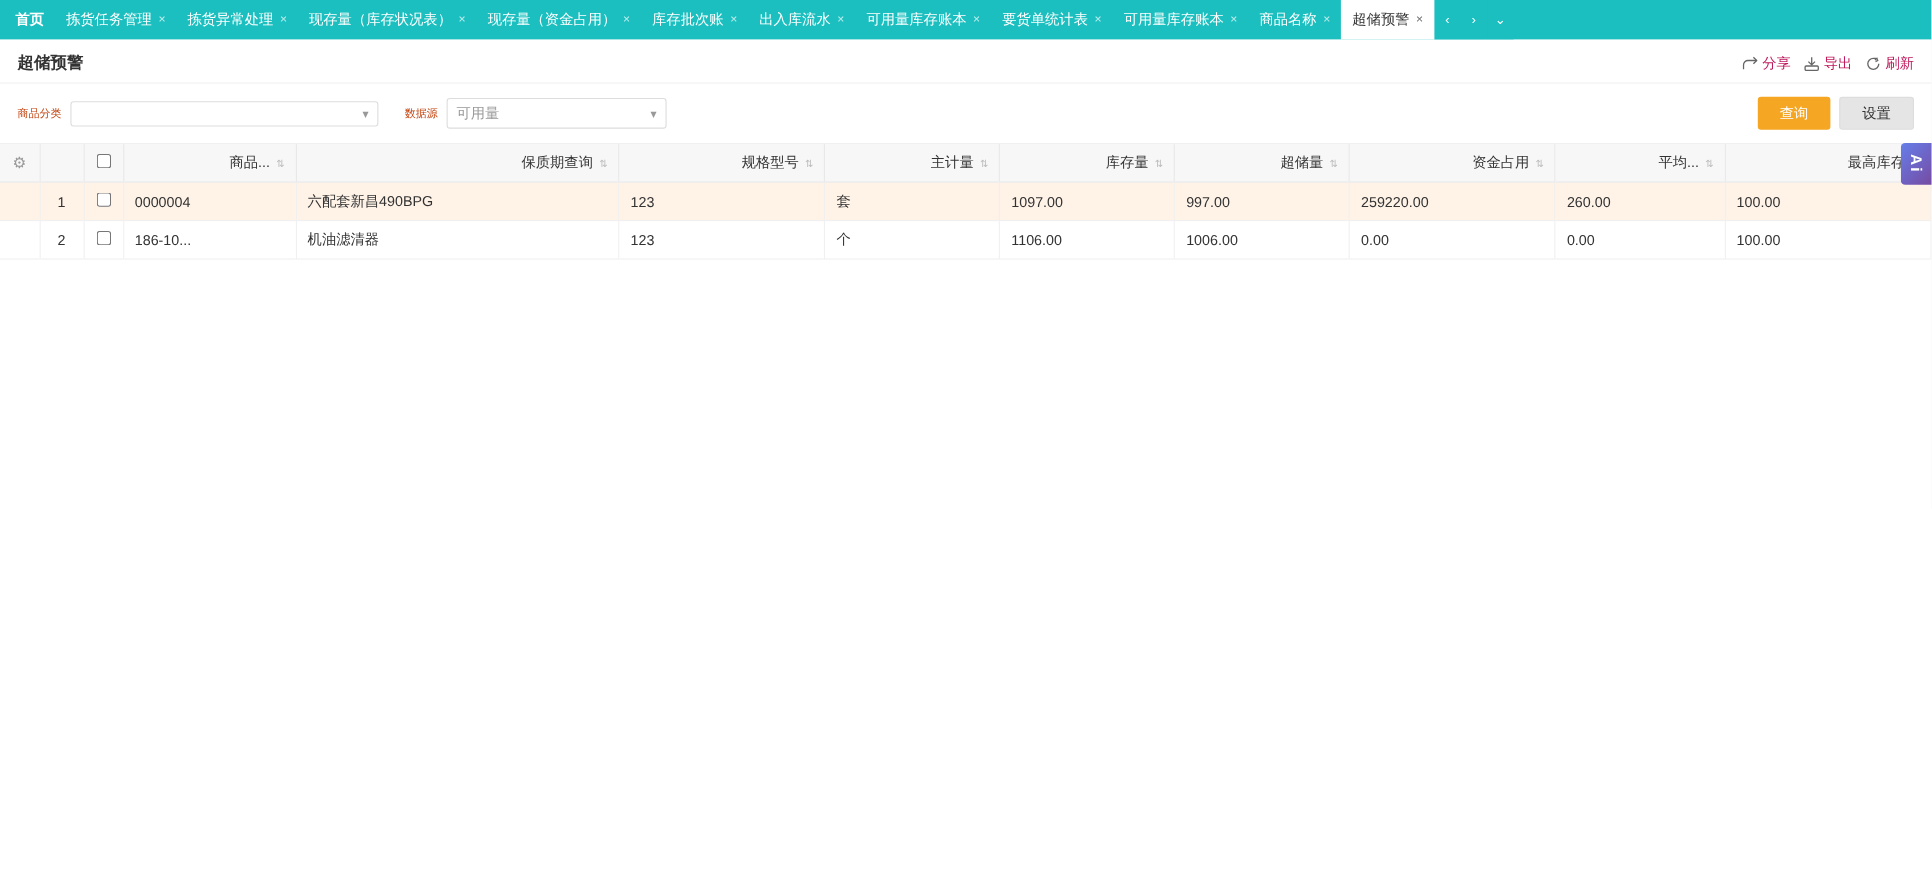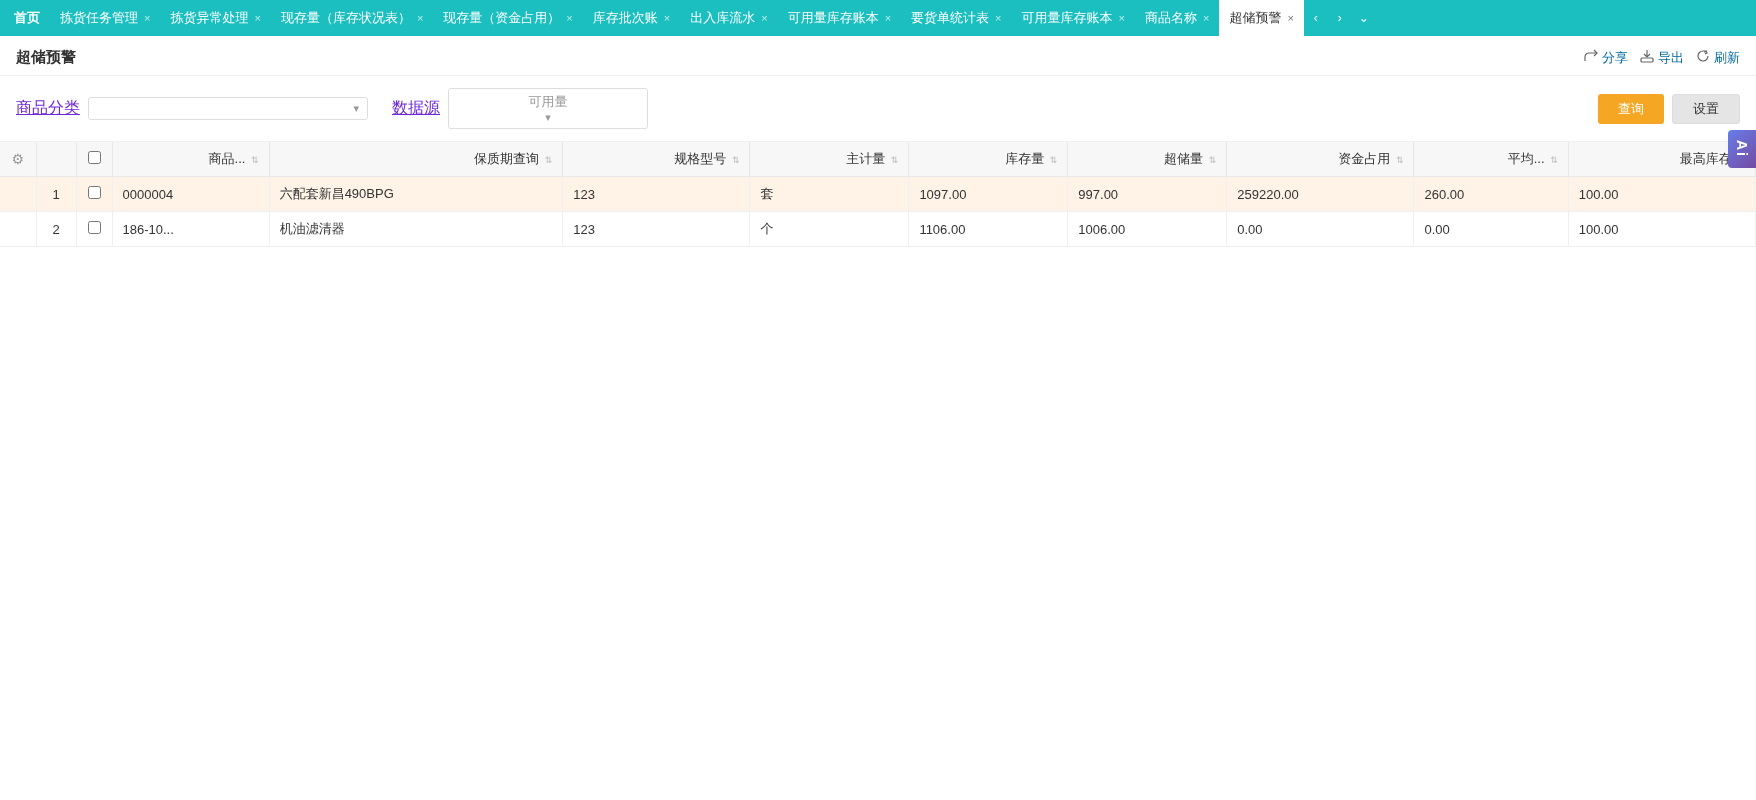--- a/index.html
+++ b/index.html
@@ -68,45 +68,44 @@
       font-weight: bold;
       color: #333;
     }
     .page-actions {
       display: flex;
       align-items: center;
       gap: 12px;
     }
     .action-btn {
       display: flex;
-      align-items: flex-start;
+      align-items: center;
       gap: 4px;
-      color: #0369a1;
+      color: #be185d;
       cursor: pointer;
       font-size: 13px;
     }
 
     
     .filter-row {
       display: flex;
       align-items: center;
       padding: 12px 16px;
       gap: 24px;
       border-bottom: 1px solid #f0f0f0;
     }
     .filter-item {
       display: flex;
       align-items: center;
       gap: 8px;
     }
     .filter-label {
-      color: #6d28d9;
-      font-size: 16px;
+      color: #c2410c;
+      font-size: 10px;
       white-space: nowrap;
-      text-decoration: underline;
     }
     .filter-select {
       display: flex;
       align-items: center;
       border: 1px solid #ddd;
       border-radius: 3px;
       padding: 4px 8px;
       min-width: 200px;
       cursor: pointer;
       background: #fff;
@@ -284,21 +283,21 @@
     <div class="filter-item">
       <span class="filter-label">商品分类</span>
       <div class="filter-select" style="min-width:280px;">
         <span></span>
         <span class="arrow">▾</span>
       </div>
     </div>
 
     <div class="filter-item">
       <span class="filter-label">数据源</span>
-      <div class="filter-select" style="min-width:200px;flex-direction:column;">
+      <div class="filter-select" style="min-width:200px;">
         <span>可用量</span>
         <span class="arrow">▾</span>
       </div>
     </div>
 
     <div class="filter-actions">
       <button class="btn-query">查询</button>
       <button class="btn-setting">设置</button>
     </div>
   </div>

